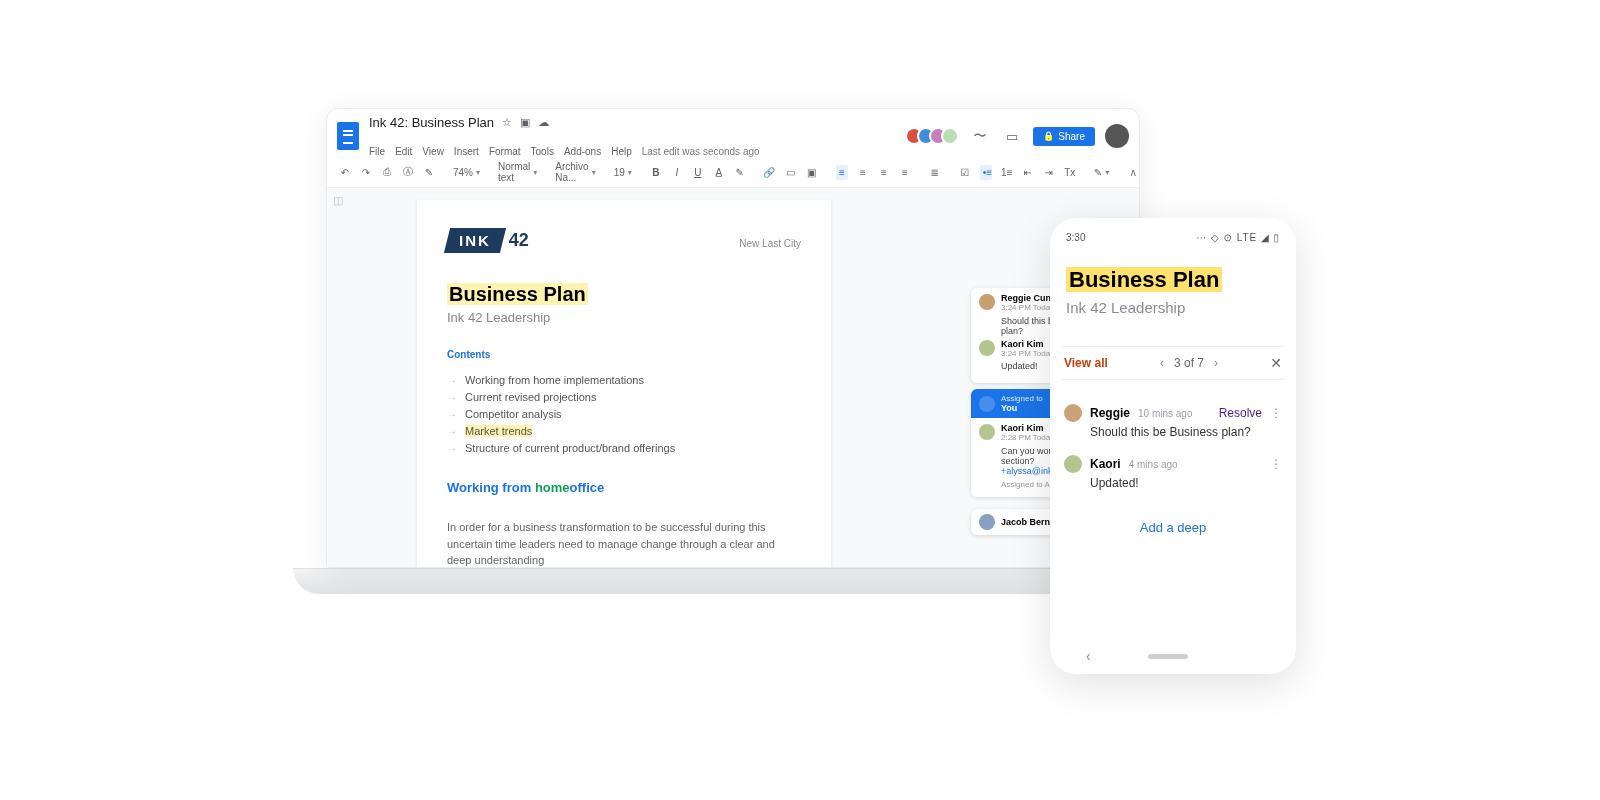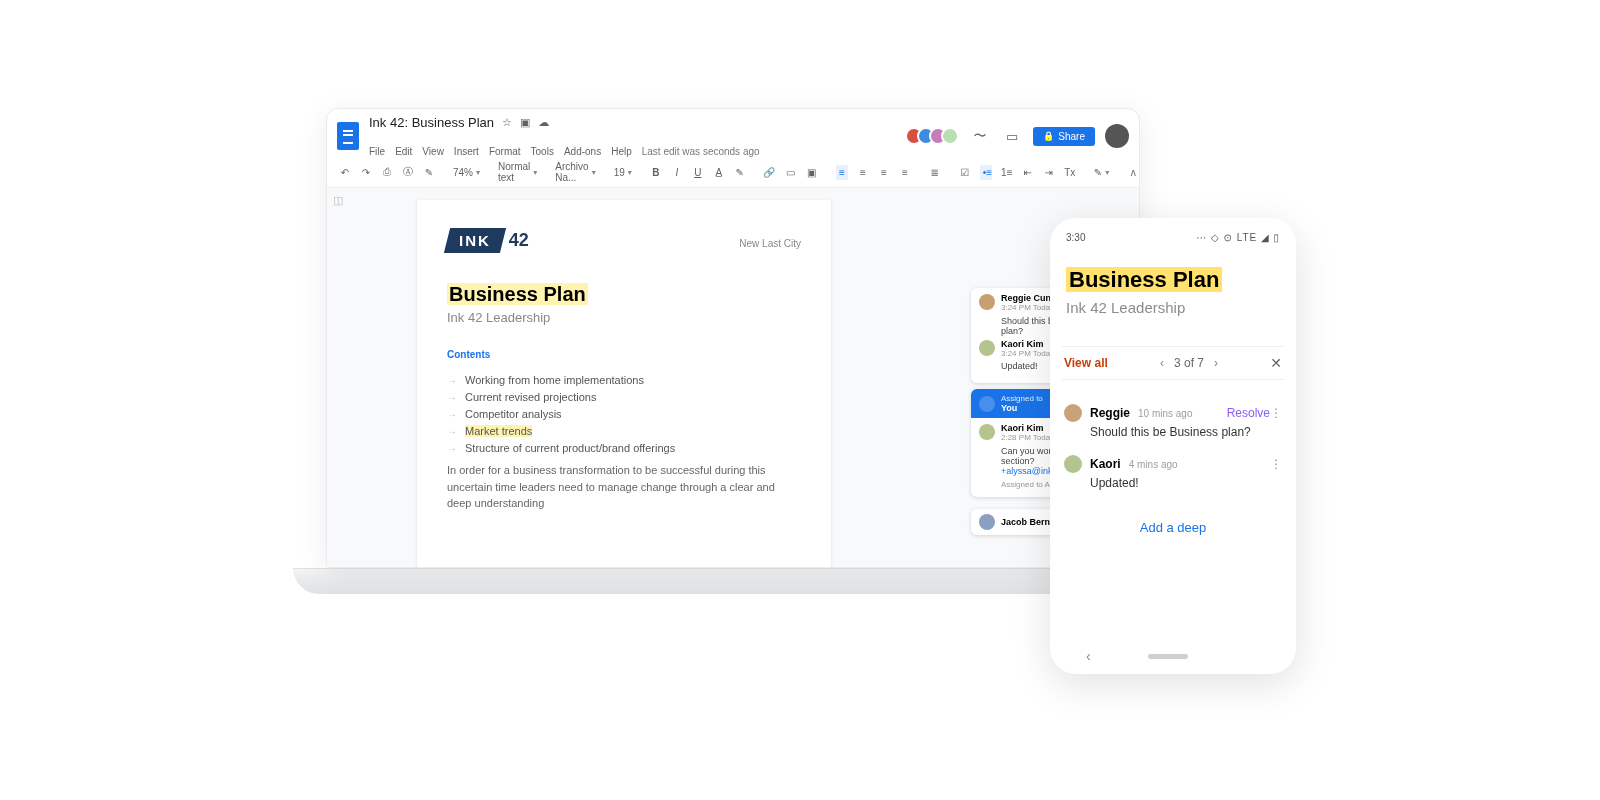--- a/index.html
+++ b/index.html
@@ -52,21 +52,21 @@
 .city{position:absolute;right:30px;top:38px;font-size:10px;color:#888}
 .h1{font-size:20px;font-weight:700;background:#fff3b0;display:inline;padding:0 2px;margin-top:30px}
 .sub{color:#888;font-size:13px;margin-top:4px}
 .h2{color:#1a73e8;font-size:10px;font-weight:700;margin-top:24px}
 .toc{margin-top:14px;font-size:11px;color:#555}
 .toc li{list-style:none;display:flex;align-items:flex-start;gap:8px;margin-bottom:5px}
 .toc li::before{content:"→";color:#bbb;font-size:10px}
 .toc .mk{background:#fff3b0}
 .h3{font-size:13px;font-weight:700;color:#1a73e8;margin-top:26px}
 .h3 .green{color:#0d9d58}
-.para{font-size:11px;color:#666;margin-top:8px;line-height:1.5}
+.para{font-size:11px;color:#666;margin-top:24px;line-height:1.5}
 
 
 .gd-comments{position:absolute;right:10px;top:100px;width:158px;font-size:9px}
 .cmt{background:#fff;border-radius:6px;box-shadow:0 1px 4px rgba(0,0,0,0.15);padding:6px 8px 8px 8px;margin-bottom:12px;position:relative}
 .cmt .resolve{position:absolute;right:18px;top:6px;color:#1a73e8;font-size:11px}
 .cmt .more{position:absolute;right:4px;top:4px;color:#888}
 .cmt-row{display:flex;gap:6px;margin-bottom:3px}
 .cmt-av{width:16px;height:16px;border-radius:50%;background:#c8a070}
 .cmt-av.k{background:#b4c48e}
 .cmt-meta{line-height:1.1}
@@ -91,21 +91,21 @@
 .ph-viewall{color:#c2410c;font-weight:600}
 .ph-nav{display:flex;align-items:center;gap:10px;color:#666}
 .ph-nav .chev{color:#888;cursor:pointer}
 .ph-close{color:#666;font-size:14px;cursor:pointer}
 .ph-thread{padding:8px 2px;font-size:12px}
 .ph-row{display:flex;align-items:center;gap:8px;margin-top:16px;position:relative}
 .ph-av{width:18px;height:18px;border-radius:50%;background:#caa27a}
 .ph-av.k{background:#b4c48e}
 .ph-name{font-weight:700;font-size:12px}
 .ph-time{color:#9aa0a6;font-size:10px}
-.ph-resolve{color:#8b5cf6;font-size:12px;position:absolute;right:12px}
+.ph-resolve{color:#4c1d95;font-size:12px;position:absolute;right:20px}
 .ph-more{color:#888;position:absolute;right:0}
 .ph-text{font-size:12px;color:#333;margin:3px 0 6px 26px}
 .ph-reply{color:#1a73e8;text-align:center;font-size:13px;margin-top:30px}
 .ph-navbar{margin-top:auto;display:flex;justify-content:space-between;align-items:center;padding:6px 24px 2px 24px;color:#888;font-size:14px}
 .ph-pill{width:40px;height:5px;background:#cfcfcf;border-radius:3px}
 </style>
 </head>
 <body>
 
 <div class="laptop">
@@ -217,20 +217,23 @@
               <span>Competitor analysis</span>
             </li>
         <li>
               <span class="mk">Market trends</span>
             </li>
         <li>
               <span>Structure of current product/brand offerings</span>
             </li>
       </ul>
 
+      <div class="h3">
+        <span>Working from </span><span class="green">home</span><span>office</span>
+      </div>
       <div class="para">In order for a business transformation to be successful during this uncertain time leaders need to manage change through a clear and deep understanding</div>
     </div>
 
     <div class="gd-comments">
 
       <div class="cmt">
         <span class="resolve">✓</span>
         <span class="more">⋮</span>
         <div class="cmt-row">
           <div class="cmt-av"></div>

